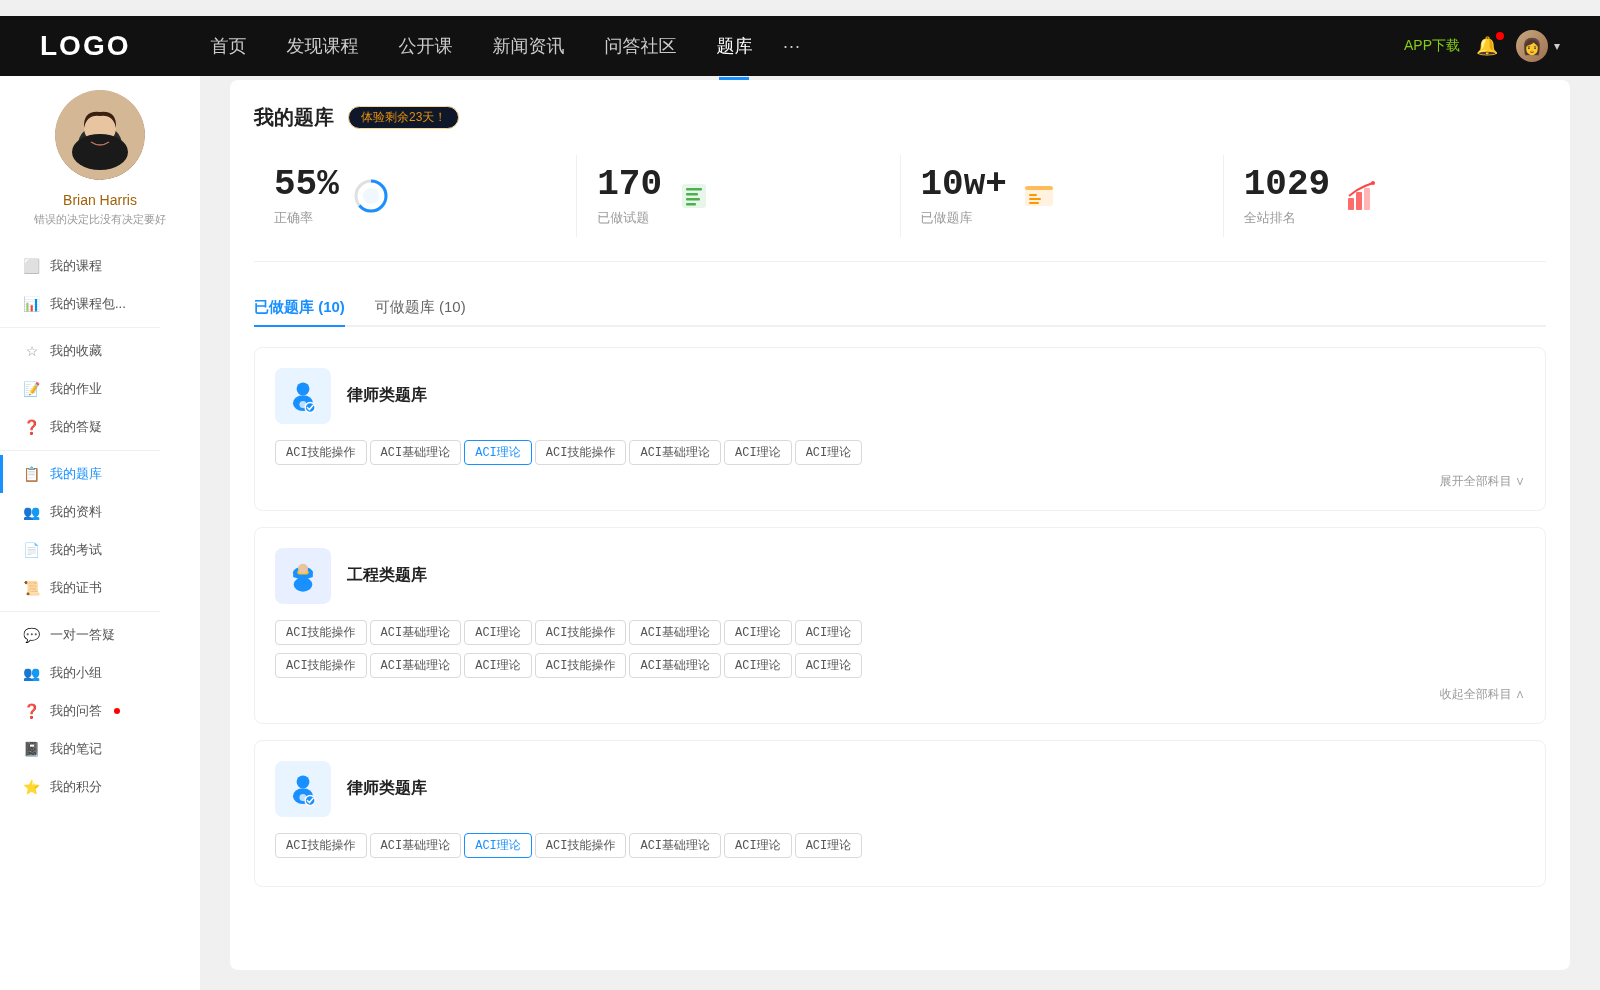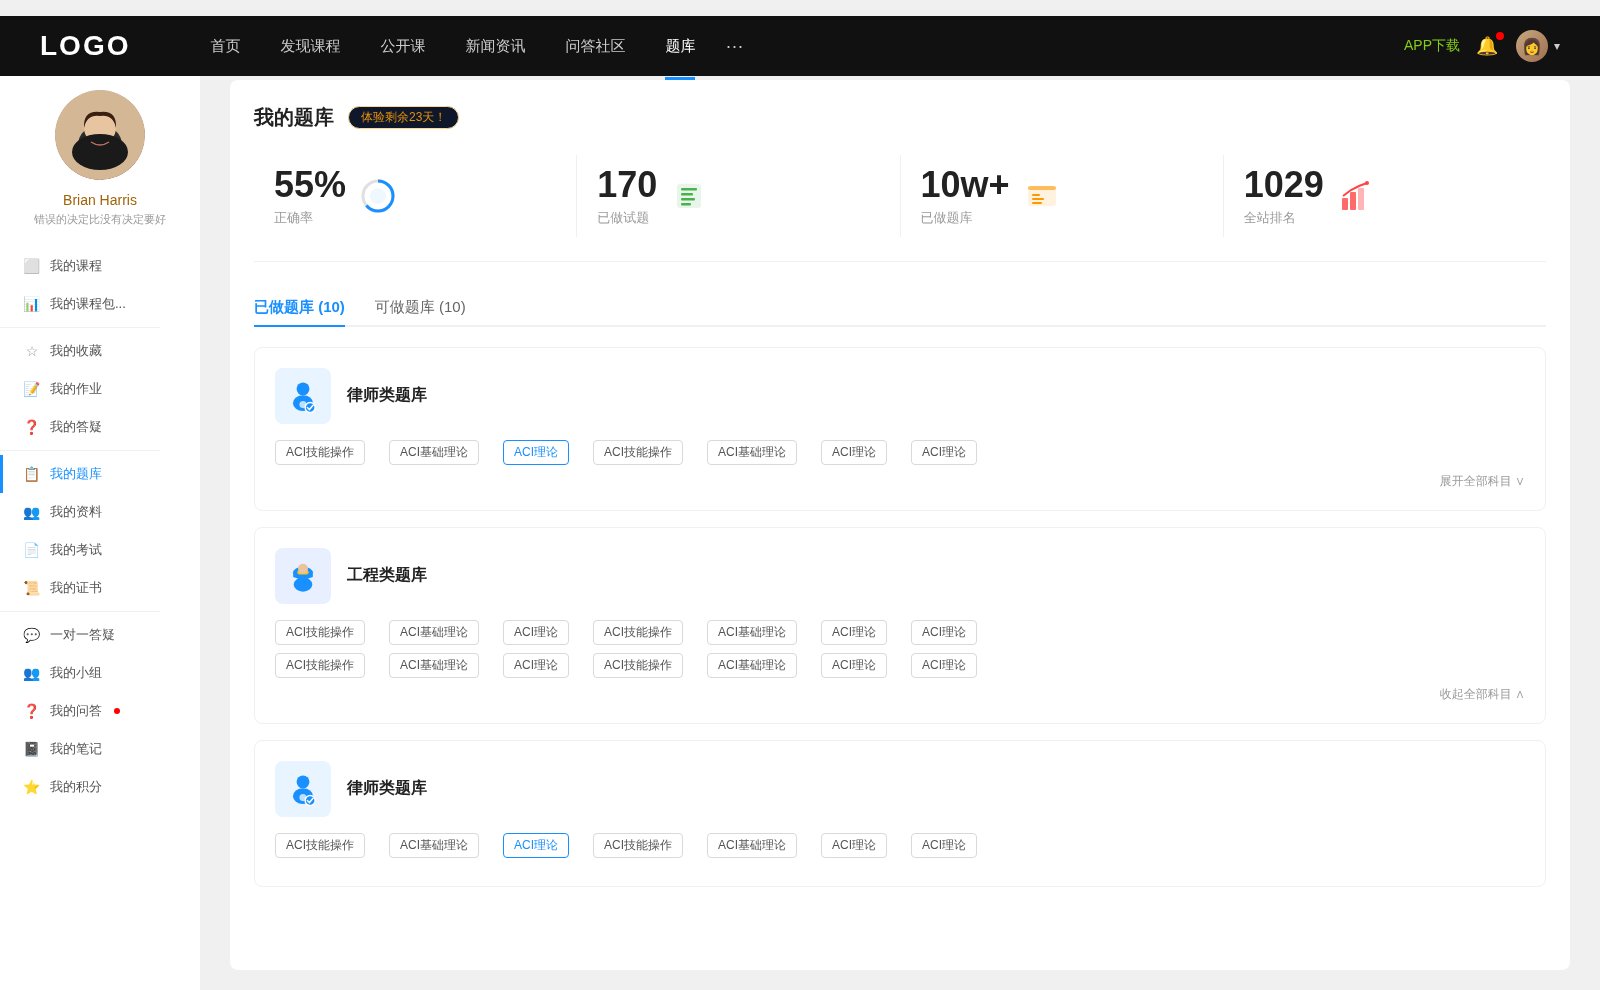--- a/index.html
+++ b/index.html
@@ -24,21 +24,21 @@
       margin-right: 60px;
     }
     .navbar-nav {
       display: flex;
       align-items: center;
       gap: 0;
       flex: 1;
     }
     .nav-item {
       color: #ccc;
-      font-size: 15px;
+      font-size: 18px;
       padding: 0 20px;
       height: 68px;
       display: flex;
       align-items: center;
       cursor: pointer;
       position: relative;
     }
     .nav-item.active { color: #fff; }
     .nav-item.active::after {
       content: '';
@@ -237,20 +237,21 @@
       padding: 10px 20px;
       border-right: 1px solid #f0f0f0;
     }
     .stat-item:last-child { border-right: none; }
     .stat-value-wrap { display: flex; flex-direction: column; }
     .stat-value {
       font-size: 36px;
       font-weight: 700;
       color: #222;
       line-height: 1.1;
+      font-family: Liberation Mono, monospace;
     }
     .stat-label {
       font-size: 13px;
       color: #999;
       margin-top: 4px;
     }
     .stat-icon {
       width: 36px; height: 36px;
       display: flex; align-items: center; justify-content: center;
       font-size: 24px;
@@ -307,22 +308,23 @@
       width: 40px; height: 40px;
     }
     .bank-title {
       font-size: 16px;
       font-weight: 600;
       color: #222;
     }
     .tags-row {
       display: flex;
       flex-wrap: wrap;
-      gap: 24px;
+      gap: 3px;
       margin-bottom: 8px;
+      font-family: Liberation Mono, monospace;
     }
     .tag {
       border: 1px solid #d9d9d9;
       border-radius: 4px;
       padding: 3px 10px;
       font-size: 12px;
       color: #555;
       cursor: pointer;
     }
     .tag.active-tag {

